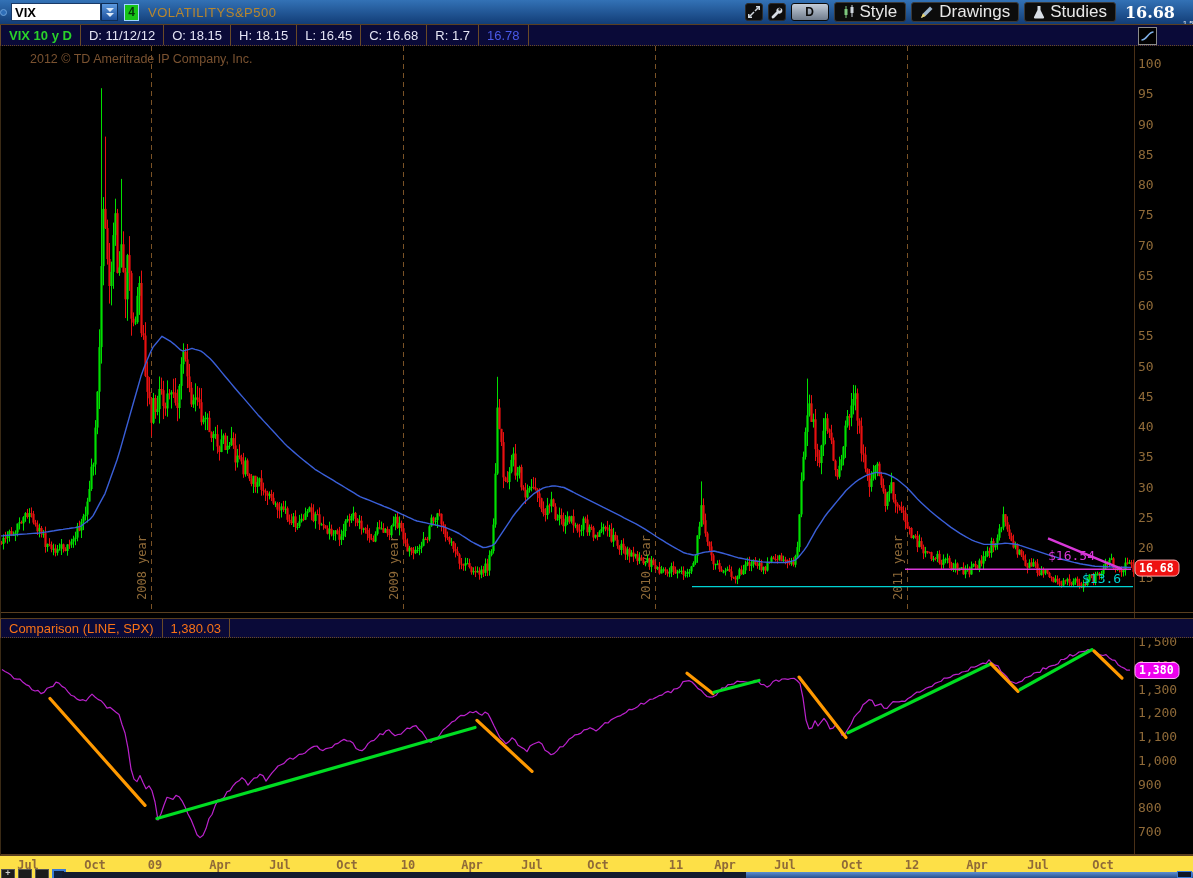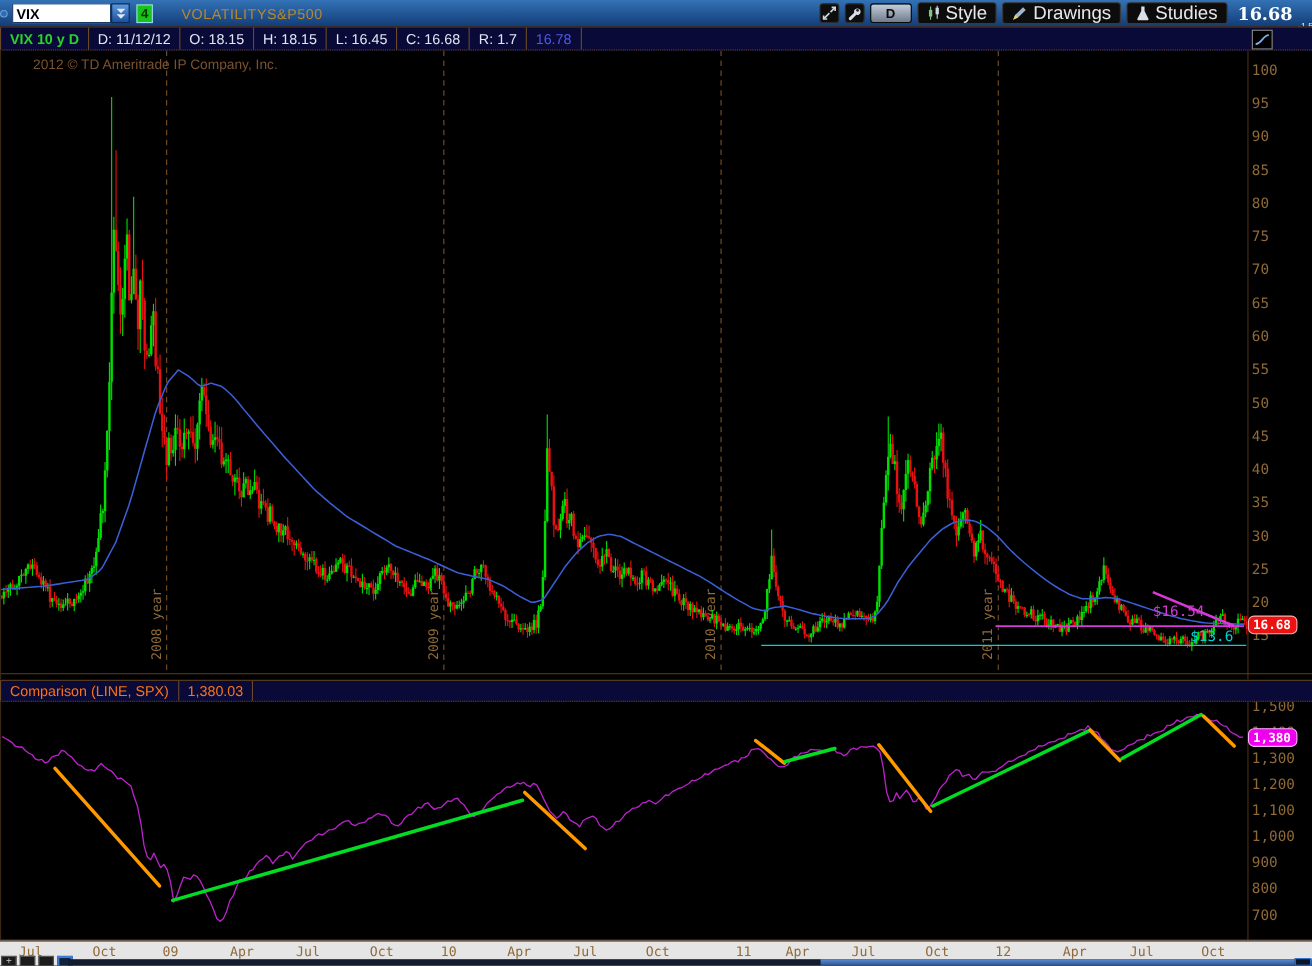--- a/index.html
+++ b/index.html
@@ -13,21 +13,21 @@
   .status-dot { width:7px; height:7px; border-radius:50%; background:#2e6db6; border:1px solid #6aa0d8; display:inline-block; }
   .sym-box { display:flex; height:18px; }
   .sym-text { background:#fff; color:#000; font-weight:bold; font-size:13px; width:90px;
               padding:1px 3px; border:1px solid #1a3a66; line-height:15px; }
   .sym-dd { width:17px; background:linear-gradient(#5d9ae0,#1c4f9c); border:1px solid #0d2c55;
             display:flex; flex-direction:column; align-items:center; justify-content:center; gap:1px; cursor:pointer; }
   .sym-dd i { width:0; height:0; border-left:4px solid transparent; border-right:4px solid transparent;
               border-top:4px solid #dce9f8; }
   .badge4 { background:#17c417; color:#05330a; border:1px solid #9fd4ff; font-weight:bold; font-size:12px;
             width:15px; height:17px; text-align:center; line-height:15px; margin-left:2px; }
-  .sym-desc { color:#b8872f; font-size:13px; margin-left:22px; letter-spacing:0.5px; }
+  .sym-desc { color:#b8872f; font-size:13px; margin-left:5px; letter-spacing:0.5px; }
   .tb-right { display:flex; align-items:center; gap:5px; padding-right:0; }
   .tb-icon { width:18px; height:18px; display:flex; align-items:center; justify-content:center;
              background:#0d0d0d; border:1px solid #2c2c2c; border-radius:3px; cursor:pointer; }
   .tb-pill { background:linear-gradient(#c3cdd9,#707c8c); color:#0a0a0a; font-weight:bold; font-size:12px;
              border:1px solid #0a0a0a; border-radius:3px; width:38px; height:18px; text-align:center;
              line-height:16px; cursor:pointer; }
   .tb-btn { display:flex; align-items:center; gap:5px; background:#0c0c0c; border:1px solid #3a3a3a;
             border-radius:3px; height:20px; padding:0 8px; color:#e8e8e8; font-size:17px; cursor:pointer; }
   .tb-price { color:#fff; font-weight:bold; font-size:16px; font-family:"DejaVu Serif", serif; margin-left:4px; }
   .tb-change { width:13px; overflow:hidden; height:18px; line-height:9px; font-size:8px; color:#dfe8f2;
@@ -42,21 +42,21 @@
   .comp-header { height:20px; }
   .t-green { color:#2ad22a; font-weight:bold; }
   .t-blue  { color:#4a5ae8; }
   .t-mag   { color:#f97316; }
   .chart-style-icon { position:absolute; right:36px; top:2px; width:19px; height:18px; background:#000;
                       border:1px solid #8a8a8a; display:flex; align-items:center; justify-content:center; cursor:pointer; }
 
   svg { display:block; }
 
   
-  .xaxis { height:23px; background:#e5e5e5; border-top:1px solid #5a3f20; position:relative; }
+  .xaxis { height:23px; background:#fde047; border-top:1px solid #5a3f20; position:relative;font-weight:bold; }
   .xlabel { position:absolute; top:2px; transform:translateX(-50%); color:#8f6a38; font-size:12px;
             font-family:"DejaVu Sans Mono", monospace; }
   .corner-btns { position:absolute; left:1px; bottom:0; display:flex; gap:3px; }
   .corner-btn { width:14px; height:9px; background:#1c1c1c; border:1px solid #555; border-bottom:none;
                 color:#cfcfcf; font-size:9px; line-height:7px; text-align:center; cursor:pointer; }
   .corner-btn.sel { border:2px solid #3a7bd5; border-bottom:none; background:#10213a; }
   .hscroll-track { position:absolute; bottom:0; left:62px; right:0; height:6px; background:#131c2e; }
   .hscroll-thumb { position:absolute; bottom:0; left:684px; width:492px; height:6px;
                    background:linear-gradient(#5d8fd0,#27508f); cursor:pointer; }
   .hscroll-end { position:absolute; bottom:0; right:1px; width:15px; height:7px; background:#0d1626;

